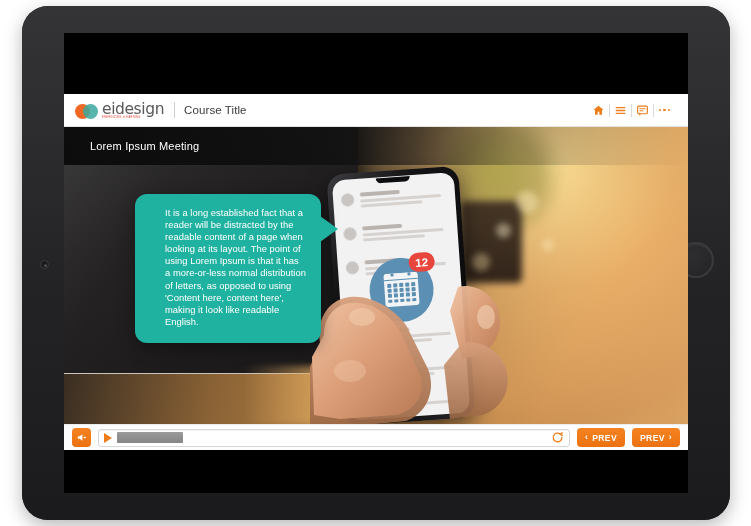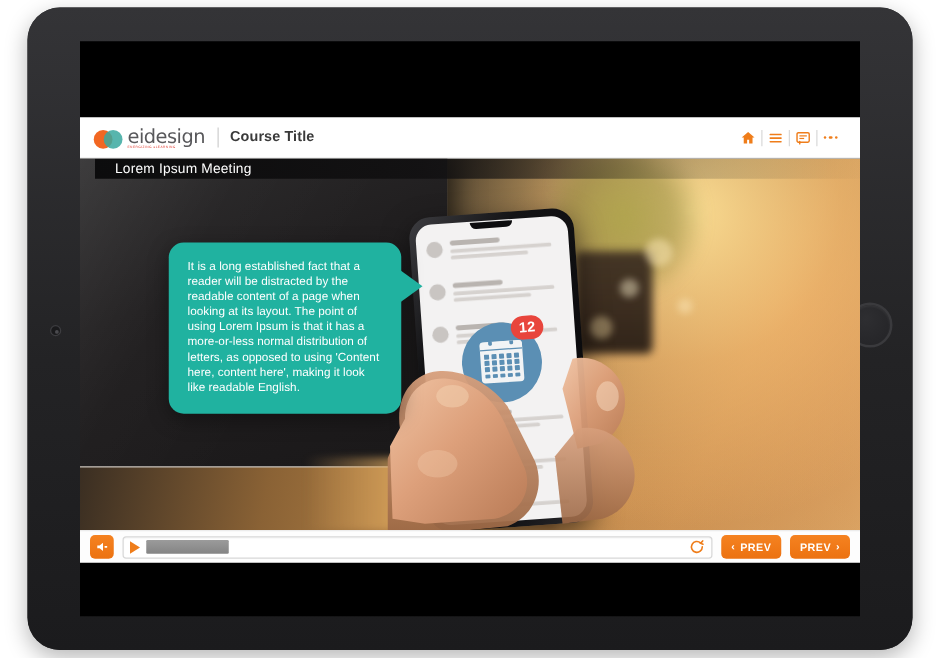--- a/index.html
+++ b/index.html
@@ -114,21 +114,21 @@
     color: #e03a2f;
     line-height: 4px;
     white-space: nowrap;
     transform: scale(1,1);
   }
   #header-divider {
     width: 1px; height: 16px; background: #cfcfcf; margin: 0 9px 0 10px;
   }
   #course-title-text {
     font-size: 11.5px;
-    font-weight: bold;
+    font-weight: normal;
     color: #3a3a3a;
     letter-spacing: 0.1px;
   }
   #header-tools {
     margin-left: auto;
     display: flex;
     align-items: center;
     gap: 0px;
   }
   .tool-btn {
@@ -286,41 +286,41 @@
   #hand {
     position: absolute;
     left: 246px; top: 120px;
     width: 230px; height: 180px;
     z-index: 5;
     pointer-events: none;
   }
 
   
   #slide-title-strip {
-    position: absolute; left: 12px; top: 0;
-    width: 100%; height: 16px;
+    position: absolute; left: 0; top: 0;
+    width: 100%; height: 38px;
     display: flex; align-items: center;
-    padding-left: 16px;
+    padding-left: 26px;
     background: linear-gradient(90deg, rgba(8,8,9,0.92) 0%, rgba(16,15,16,0.85) 42%, rgba(30,28,28,0.25) 72%, rgba(0,0,0,0) 100%);
     z-index: 6;
   }
   #slide-title-text {
     color: #ffffff;
     font-size: 11px;
     letter-spacing: 0.15px;
   }
 
   
   #callout {
     position: absolute;
     left: 71px; top: 67px;
     width: 186px;
     background: #20b2a0;
     border-radius: 12px;
-    padding: 13px 15px 15px 15px;
+    padding: 13px 15px 15px 30px;
     z-index: 7;
     box-shadow: 0 5px 16px rgba(0,0,0,0.35);
   }
   #callout-text {
     color: #ffffff;
     font-size: 9.4px;
     line-height: 12.1px;
     letter-spacing: 0.04px;
   }
   #callout-tail {

